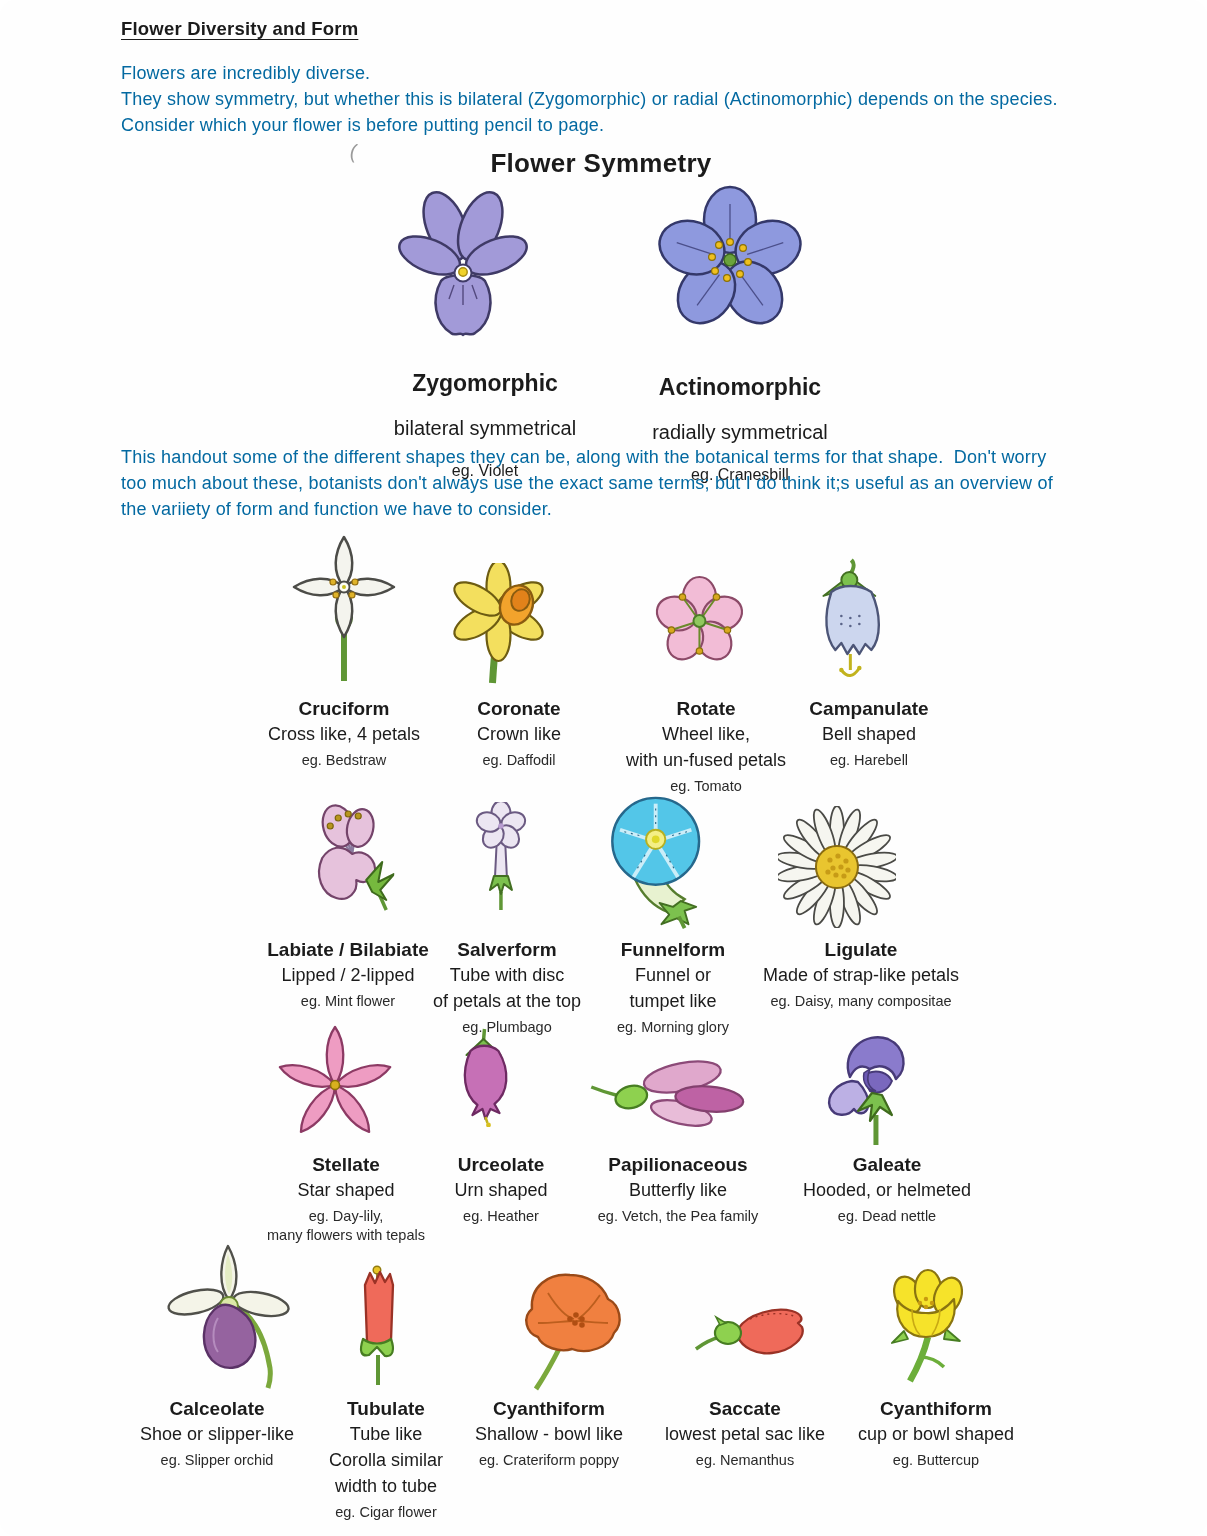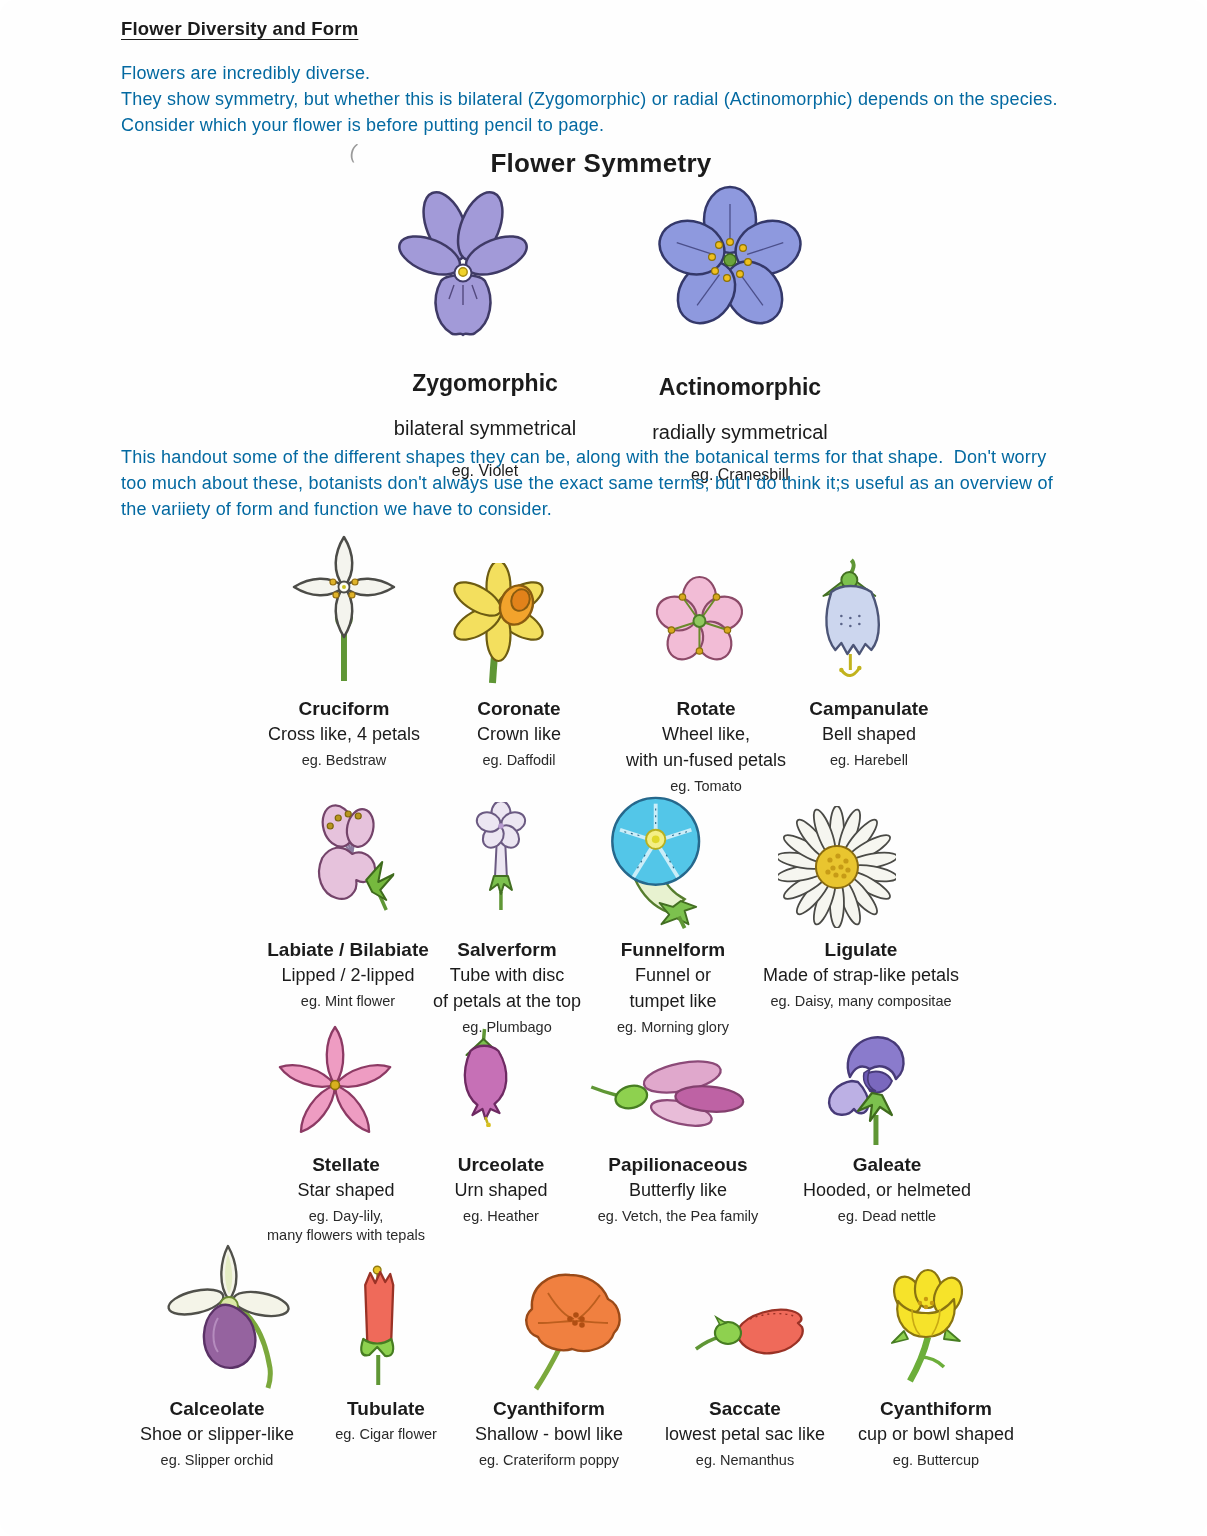--- a/index.html
+++ b/index.html
@@ -389,20 +389,23 @@
 
   <div class="cell" style="left:386px;top:1397px;">
     <svg class="fl" style="margin-bottom:10px;left:calc(50% - 8px);" width="62" height="124" viewBox="0 0 62 124">
       <circle cx="30" cy="7" r="3.8" fill="#e8c426" stroke="#907a10" stroke-width="1.4"></circle>
       <line x1="30" y1="11" x2="30" y2="17" stroke="#907a10" stroke-width="1.8"></line>
       <path d="M18,22 L23,10 L28,20 L33,9 L38,19 L43,11 L46,22 L44,78 C44,85 18,85 20,78 Z" stroke="#9a3226" stroke-width="2.3" stroke-linejoin="round" fill="#ef6a5a"></path>
       <line x1="31" y1="92" x2="31" y2="122" stroke="#5f9635" stroke-width="4"></line>
       <path d="M16,76 C12,88 14,94 22,92 L30,84 L38,93 C46,94 48,87 44,76 C36,82 24,82 16,76 Z" fill="#8ed14f" stroke="#477d22" stroke-width="2.2" stroke-linejoin="round"></path>
     </svg>
     <div class="tname">Tubulate</div>
+    <div class="tdesc">Tube like
+Corolla similar
+width to tube</div>
     <div class="teg">eg. Cigar flower</div>
   </div>
 
   <div class="cell" style="left:549px;top:1397px;">
     <svg class="fl" style="margin-bottom:6px;left:calc(50% + 22px);" width="118" height="120" viewBox="0 0 118 120">
       <path d="M48,76 C40,92 32,106 24,118" stroke="#7ba83c" stroke-width="5" fill="none"></path>
       <path d="M58,4 C36,2 18,16 20,38 C10,46 14,62 26,66 C30,76 48,82 60,78 C76,84 98,76 102,62 C112,52 108,34 96,28 C90,12 74,4 58,4 Z" stroke="#9a4a18" stroke-width="2.4" stroke-linejoin="round" fill="#f08040"></path>
       <g stroke="#bc5e1e" stroke-width="1.8" fill="none">
         <path d="M36,22 C46,38 54,46 62,48"></path>
           <path d="M88,24 C80,36 72,44 66,48"></path>

